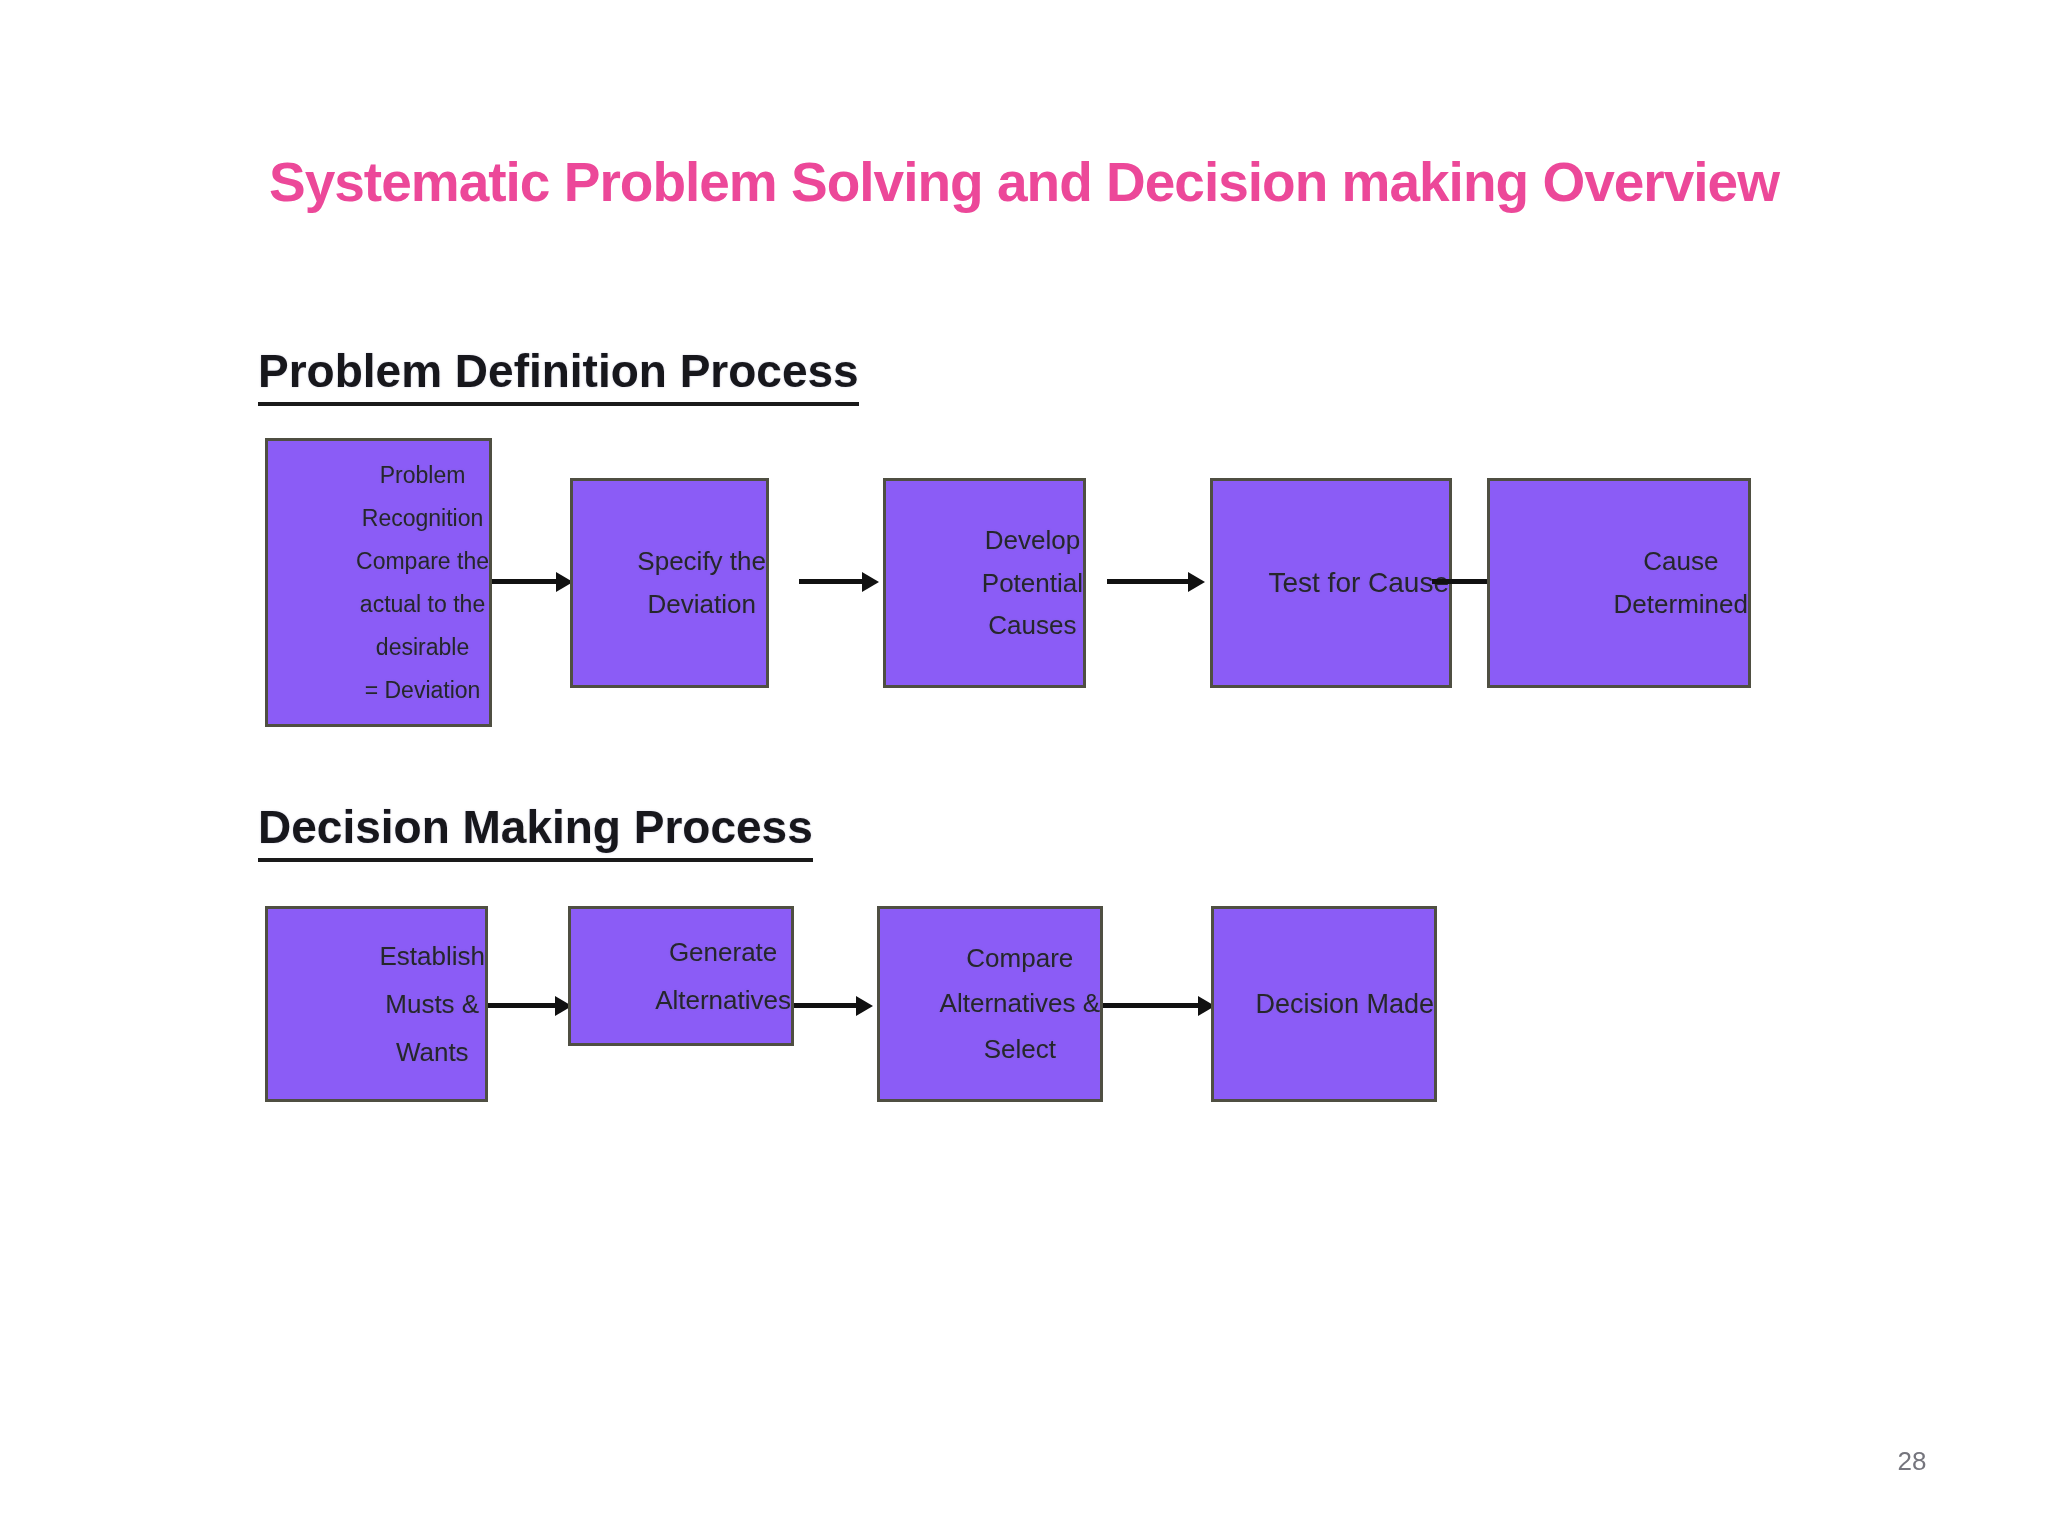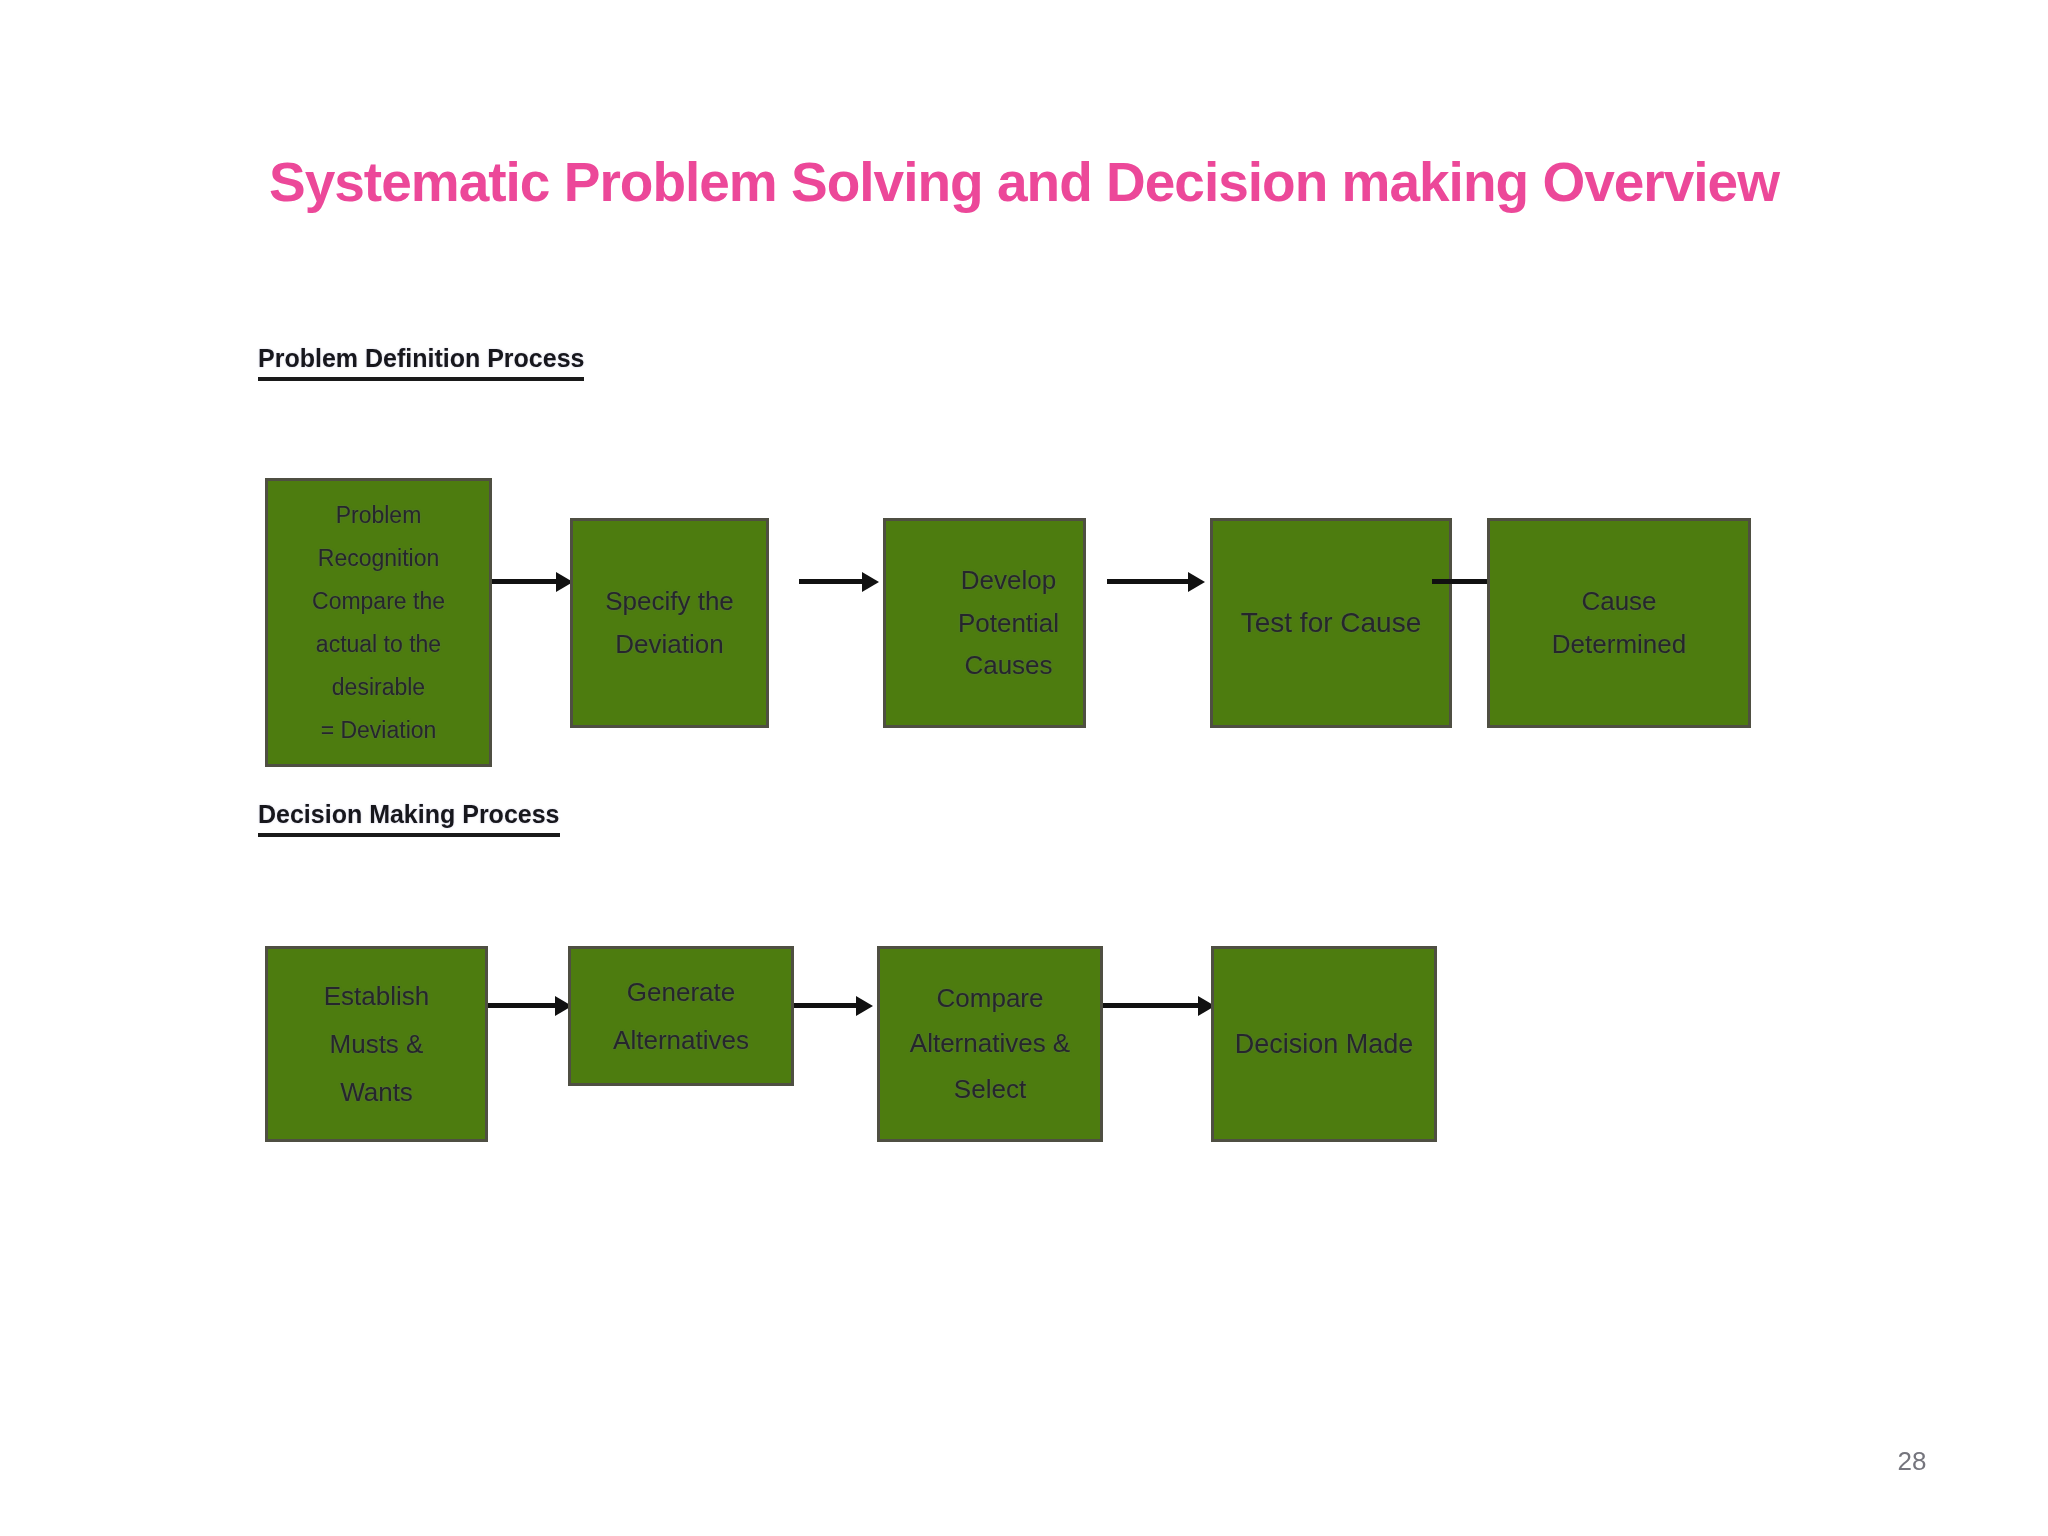--- a/index.html
+++ b/index.html
@@ -12,33 +12,32 @@
   }
   .title {
     position: absolute;
     left: 0; top: 150px; width: 2048px;
     text-align: center;
     font-size: 55px; font-weight: bold; color: #ec4899;
     letter-spacing: -1px;
   }
   .section-heading {
     position: absolute;
-    font-size: 25px; font-weight: bold; color: #17171c;
+    font-size: 46px; font-weight: bold; color: #17171c;
     border-bottom: 4px solid #1a1a1a;
     padding-bottom: 4px;
     text-shadow: 0 0 2px rgba(110,110,170,0.35);
   }
   .fbox {
     position: absolute;
     border: 3px solid #4f4f42;
-    background: #4d7c0f;
+    background: #8b5cf6;
     box-sizing: border-box;
-    display: flex; align-items: center; justify-content: center;
+    display: flex; align-items: center; justify-content: flex-end;
     text-align: center;
-    margin-top: 40px;
   }
   .fbox .lbl {
     white-space: pre-line;
     color: #26262c;
     font-size: 26px;
     line-height: 1.65;
     text-shadow: 0 0 2px rgba(110,110,170,0.4);
   }
   .arrow {
     position: absolute;

